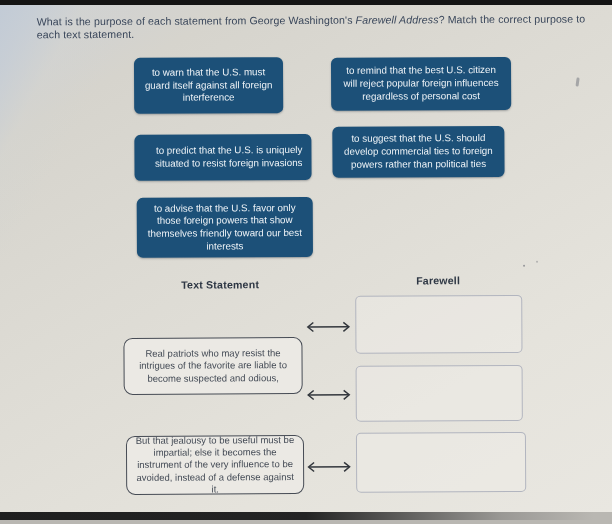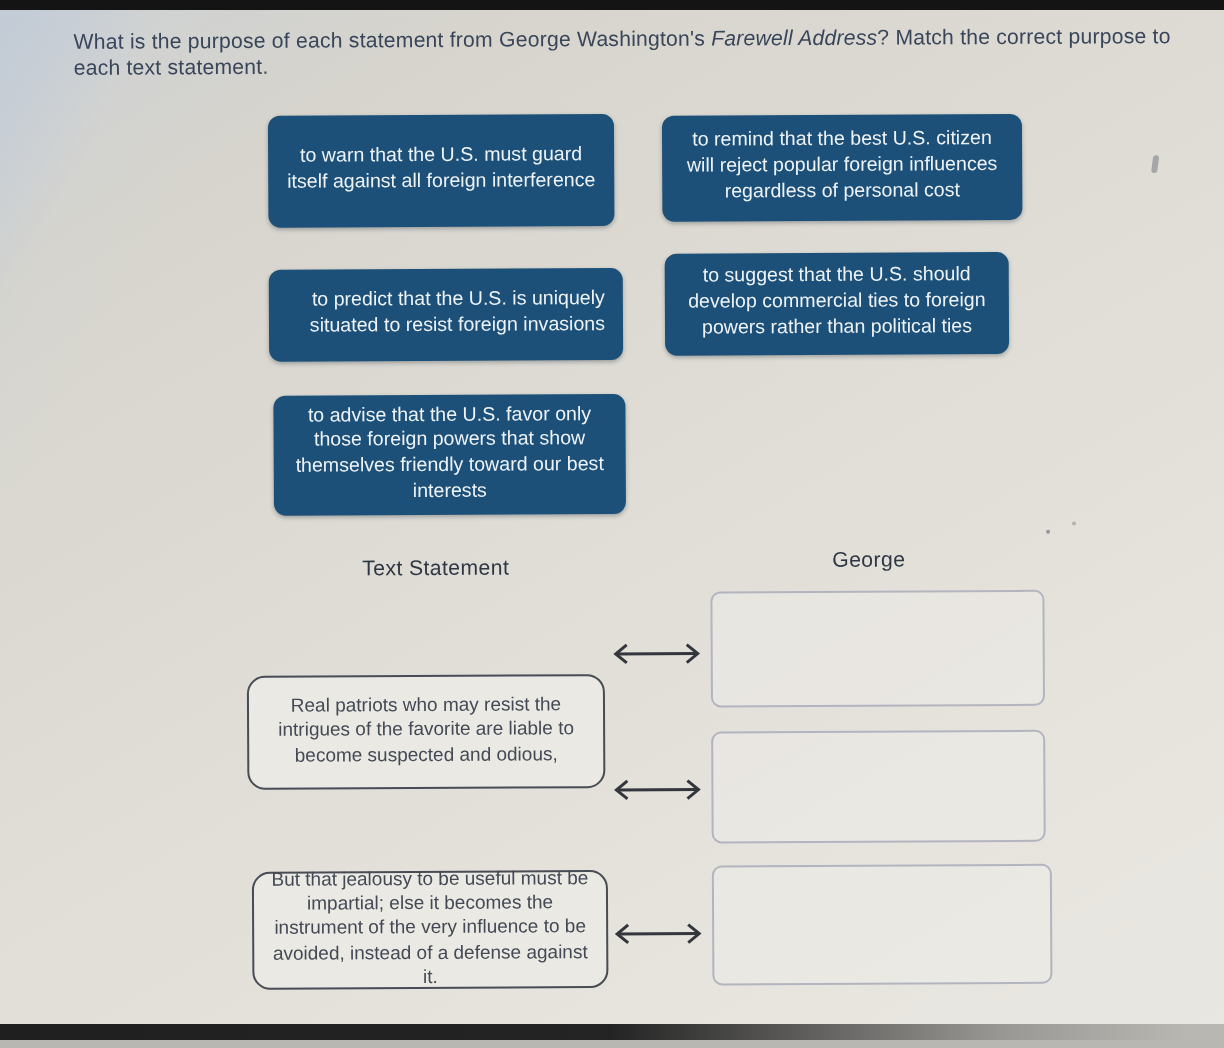--- a/index.html
+++ b/index.html
@@ -29,27 +29,27 @@
     position:absolute;left:38px;top:9px;width:566px;
     font-size:10.6px;line-height:1.25;color:#39465a;letter-spacing:.1px;
   }
   .bank-box{
     position:absolute;background:#1c5078;color:#eef3f7;
     border-radius:6px;display:flex;align-items:center;justify-content:center;
     text-align:center;font-size:9.8px;line-height:1.3;padding:4px 9px;box-sizing:border-box;
     box-shadow:0 1px 2px rgba(40,50,60,0.35);
     cursor:grab;
   }
-  .b1{left:135px;top:52px;width:173px;height:56px;align-items:center;}
+  .b1{left:135px;top:52px;width:149px;height:56px;align-items:center;}
   .b2{left:332px;top:53px;width:180px;height:53px;}
   .b3{left:135px;top:129px;width:177px;height:46px;text-align:right;}
   .b4{left:333px;top:122px;width:172px;height:51px;}
   .b5{left:137px;top:192px;width:176px;height:60px;}
   .col-header{
-    position:absolute;font-weight:normal;font-size:10.6px;color:#2e3744;letter-spacing:.2px;
+    position:absolute;font-weight:bold;font-size:10.6px;color:#2e3744;letter-spacing:.2px;
   }
   .h-left{left:181px;top:273px;}
   .h-right{left:416px;top:270px;}
   .stmt-card{
     position:absolute;background:#ebe9e4;border:1.5px solid #474c55;border-radius:9px;
     display:flex;align-items:center;justify-content:center;text-align:center;
     font-size:9.5px;line-height:1.3;color:#434a55;padding:4px 8px;box-sizing:border-box;
   }
   .c1{left:123px;top:296px;width:179px;height:57px;margin-top:36px;}
   .c2{left:125px;top:366px;width:176px;height:60px;}
@@ -92,21 +92,21 @@
         <span>to predict that the U.S. is uniquely situated to resist foreign invasions</span>
       </div>
       <div class="bank-box b5">
         <span>to advise that the U.S. favor only those foreign powers that show themselves friendly toward our best interests</span>
       </div>
       <div class="bank-box b4">
         <span>to suggest that the U.S. should develop commercial ties to foreign powers rather than political ties</span>
       </div>
 
       <div class="col-header h-left">Text Statement</div>
-      <div class="col-header h-right">George</div>
+      <div class="col-header h-right">Farewell</div>
 
       <div class="stmt-card c1">
         <span>Real patriots who may resist the intrigues of the favorite are liable to become suspected and odious,</span>
       </div>
       <div class="arrow a1">
         <svg width="50" height="14" viewBox="0 0 50 14">
           <line x1="5" y1="7" x2="45" y2="7" stroke="#33373d" stroke-width="1.5"></line>
           <polyline points="10,2.5 4.5,7 10,11.5" fill="none" stroke="#33373d" stroke-width="1.5"></polyline>
           <polyline points="40,2.5 45.5,7 40,11.5" fill="none" stroke="#33373d" stroke-width="1.5"></polyline>
         </svg>

